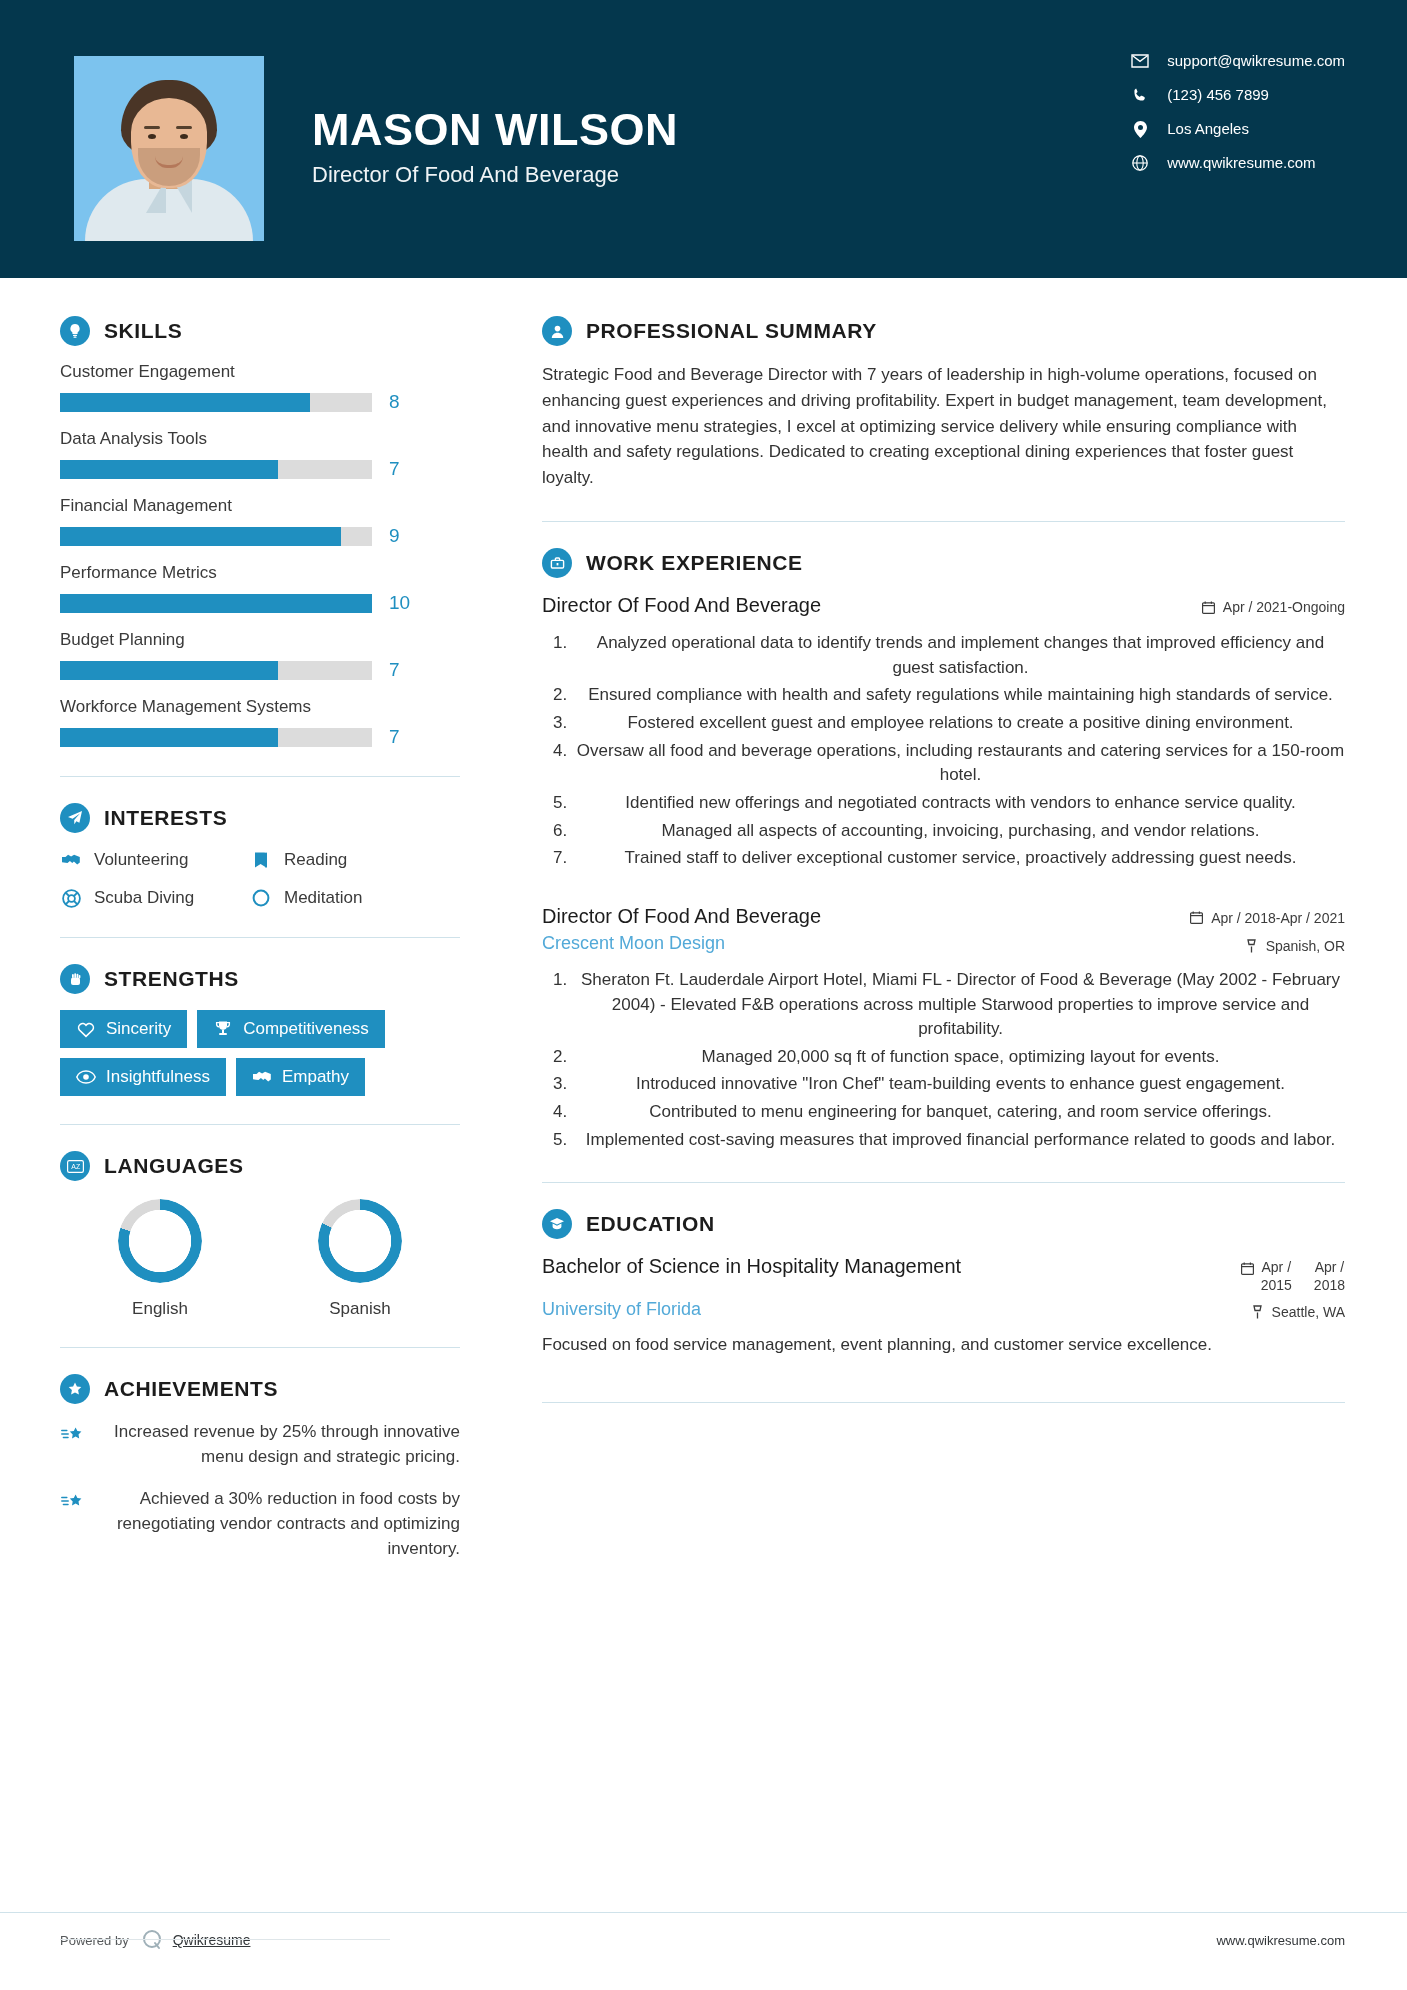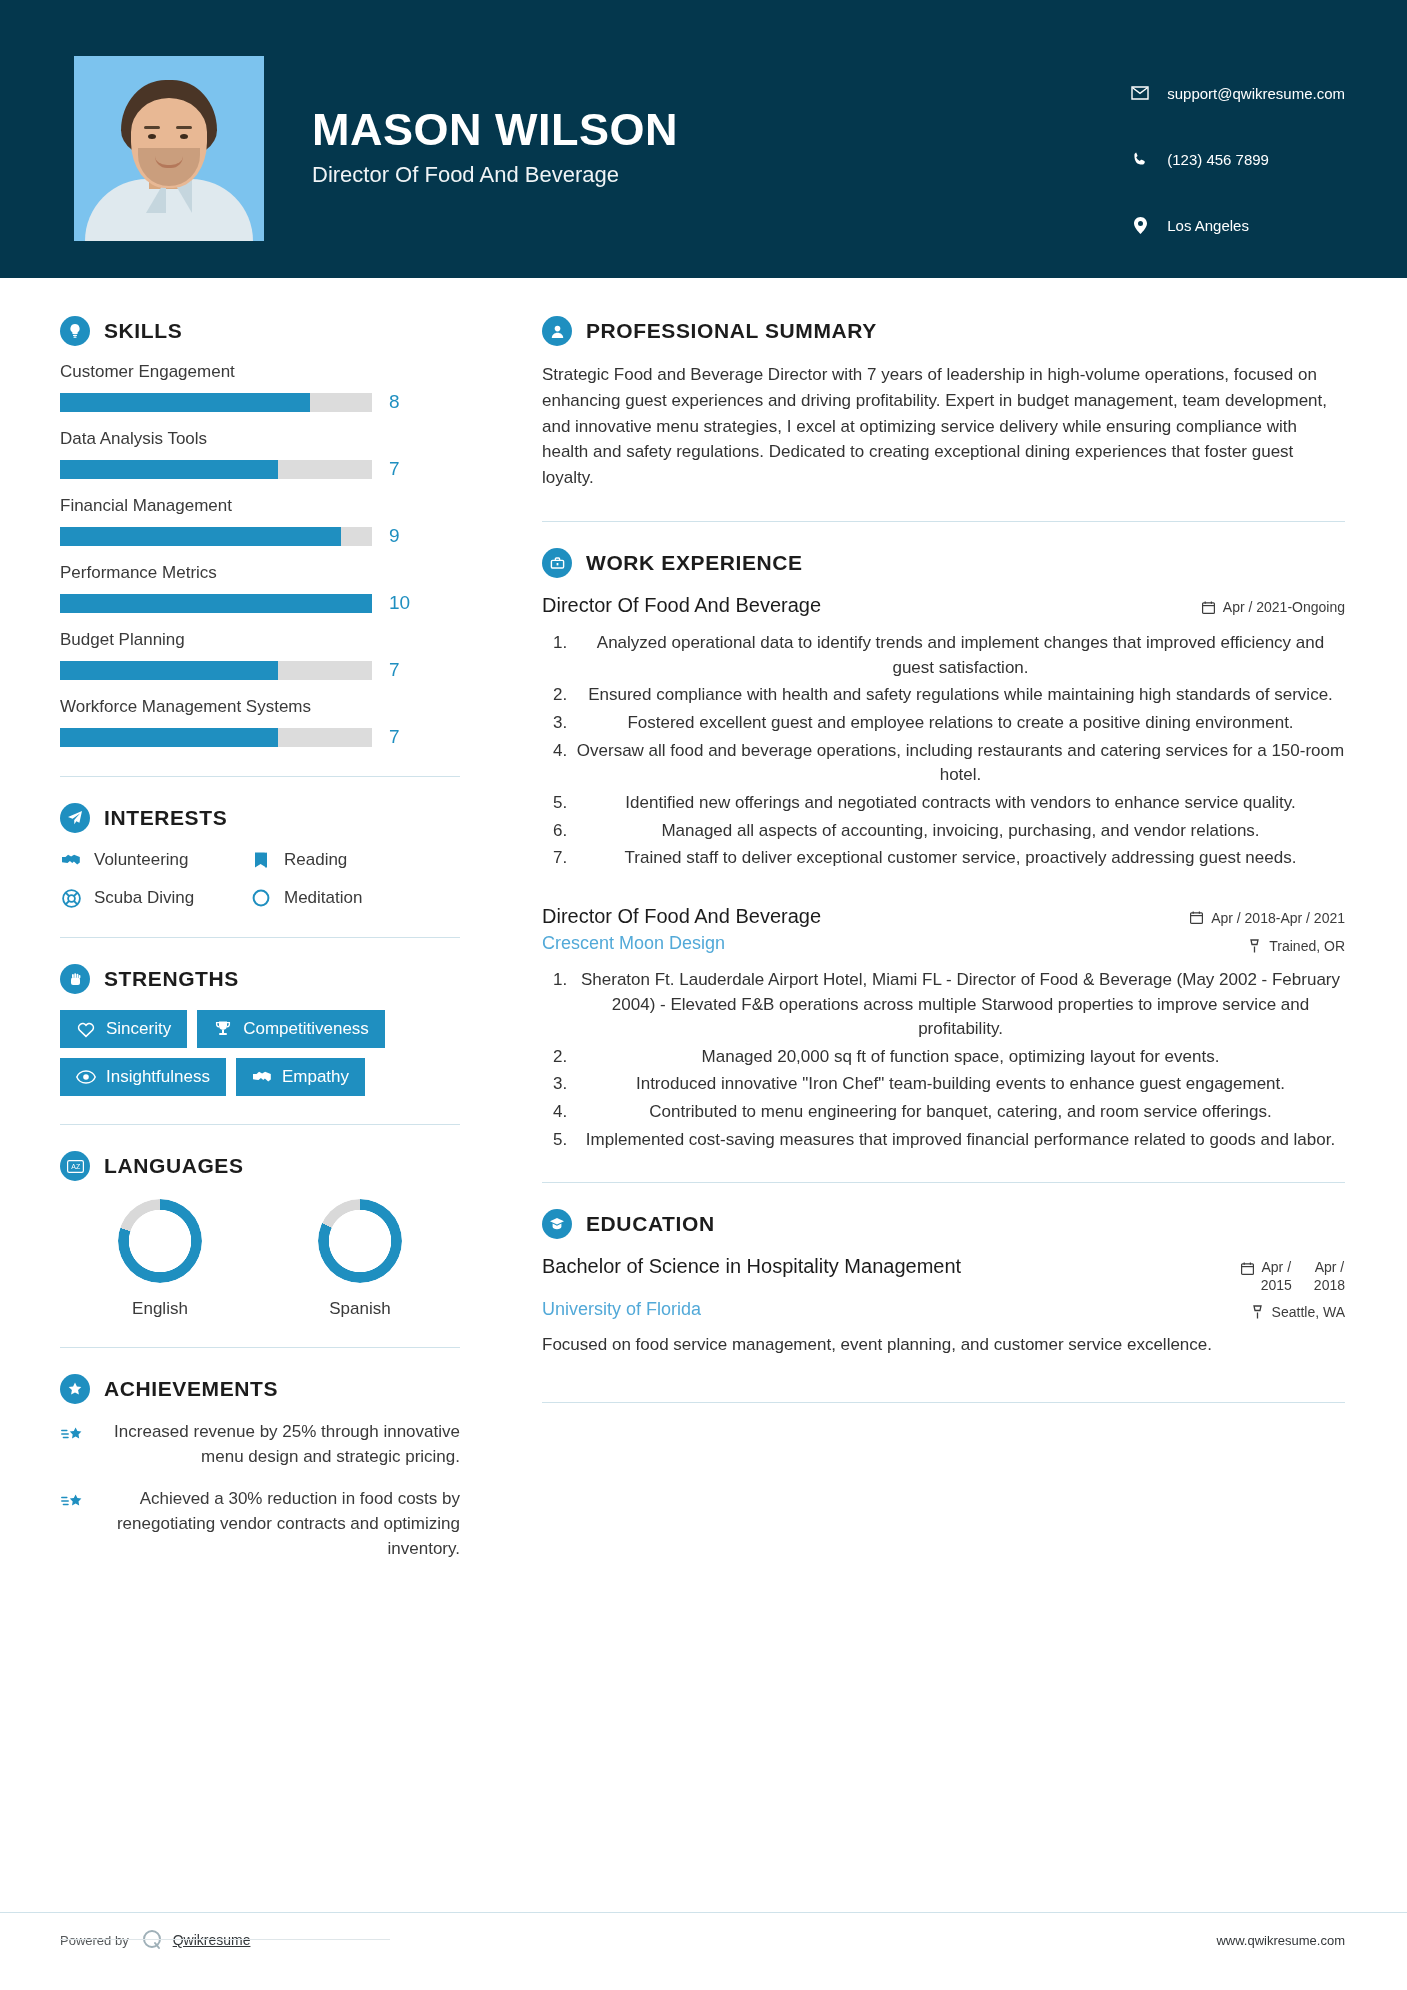--- a/index.html
+++ b/index.html
@@ -120,24 +120,23 @@
   .contact {
     position: absolute;
     right: 62px;
     top: 52px;
     display: flex;
     flex-direction: column;
     gap: 16px;
   }
   .contact-row {
     display: flex;
-    align-items: center;
+    align-items: flex-start;
     color: #ffffff;
     font-size: 15px;
-    margin-top: 32px;
   }
   .contact-row .c-ico {
     width: 22px; height: 18px;
     margin-right: 16px;
     display: flex; align-items: center; justify-content: center;
     flex: 0 0 22px;
   }
   .contact-row .c-ico svg { fill: #ffffff; }
 
   
@@ -755,21 +754,21 @@
                 </div>
               </div>
               <div class="job-sub">
                 <div class="job-company">Crescent Moon Design</div>
                 <div class="job-meta">
                   <span class="m-ico">
                     <svg width="11" height="14" viewBox="0 0 11 14">
                       <path d="M5.5 13.6V7.4M2 1h7l-1 4.5H3z" fill="none" stroke="#3c3c3c" stroke-width="1.3"></path>
                     </svg>
                   </span>
-                  <span>Trained, OR</span>
+                  <span>Spanish, OR</span>
                 </div>
               </div>
               <ol class="bullets">
                 <li>Sheraton Ft. Lauderdale Airport Hotel, Miami FL - Director of Food &amp; Beverage (May 2002 - February 2004) - Elevated F&amp;B operations across multiple Starwood properties to improve service and profitability.</li>
                 <li>Managed 20,000 sq ft of function space, optimizing layout for events.</li>
                 <li>Introduced innovative "Iron Chef" team-building events to enhance guest engagement.</li>
                 <li>Contributed to menu engineering for banquet, catering, and room service offerings.</li>
                 <li>Implemented cost-saving measures that improved financial performance related to goods and labor.</li>
               </ol>
             </div>

